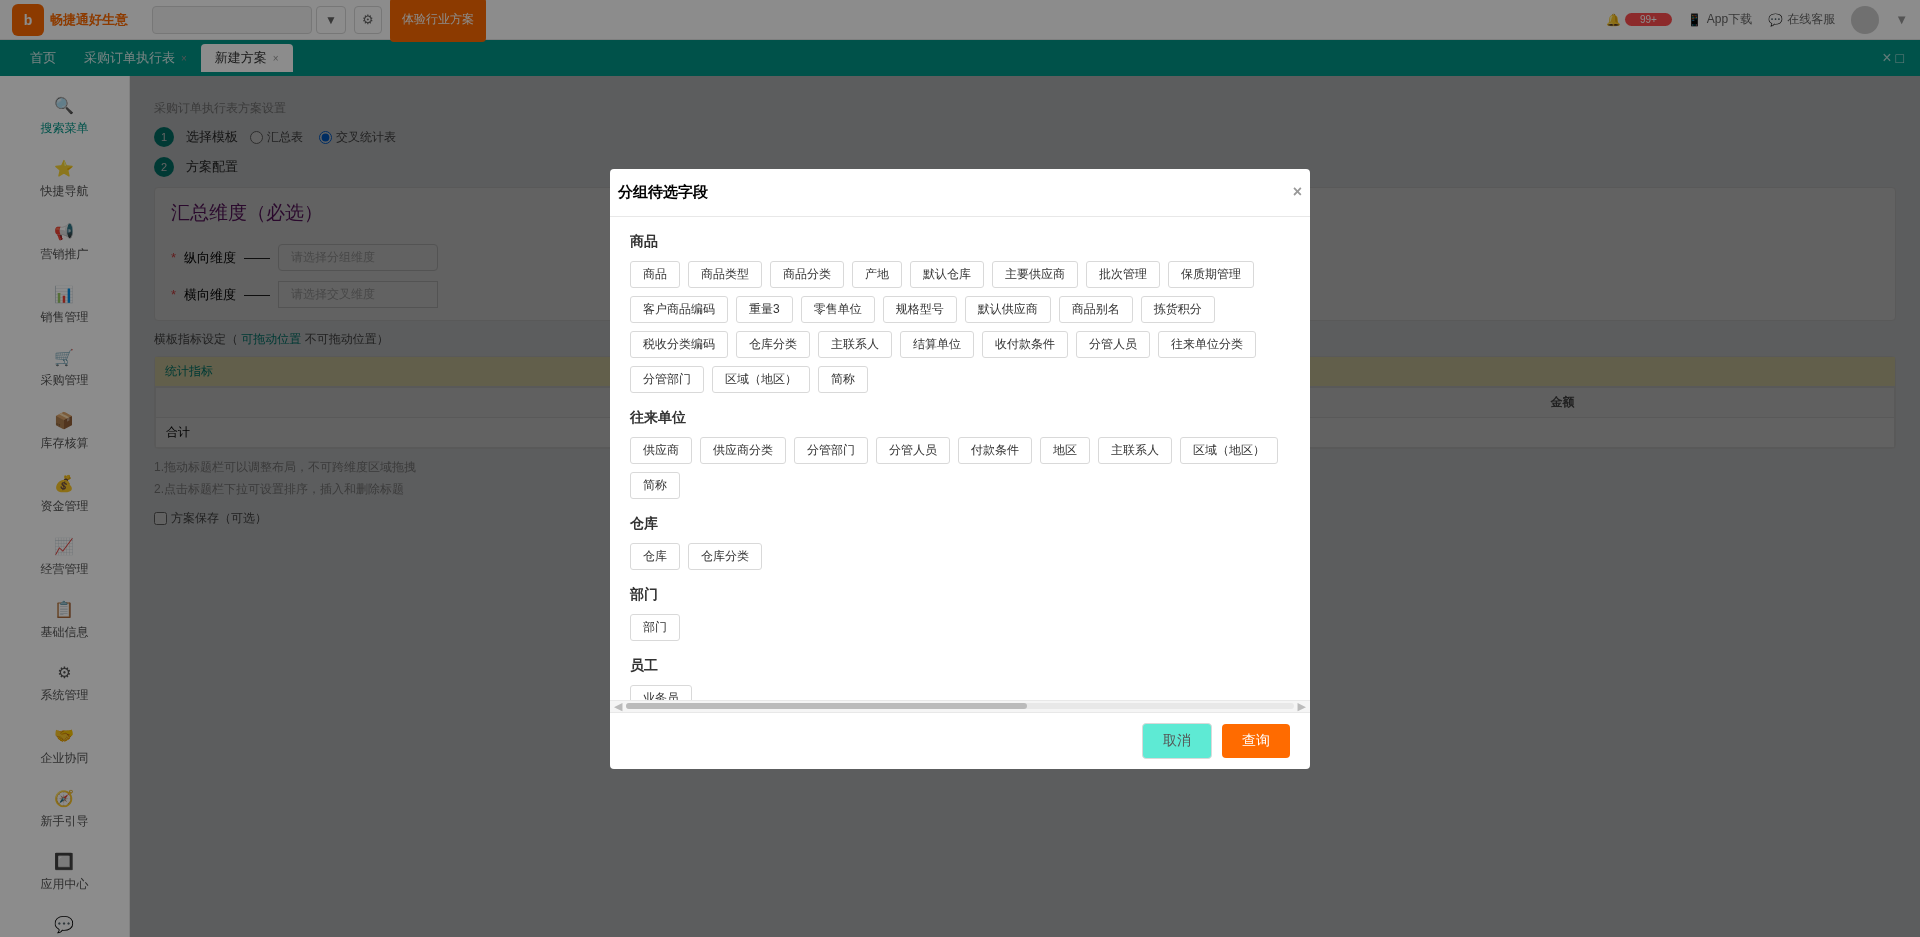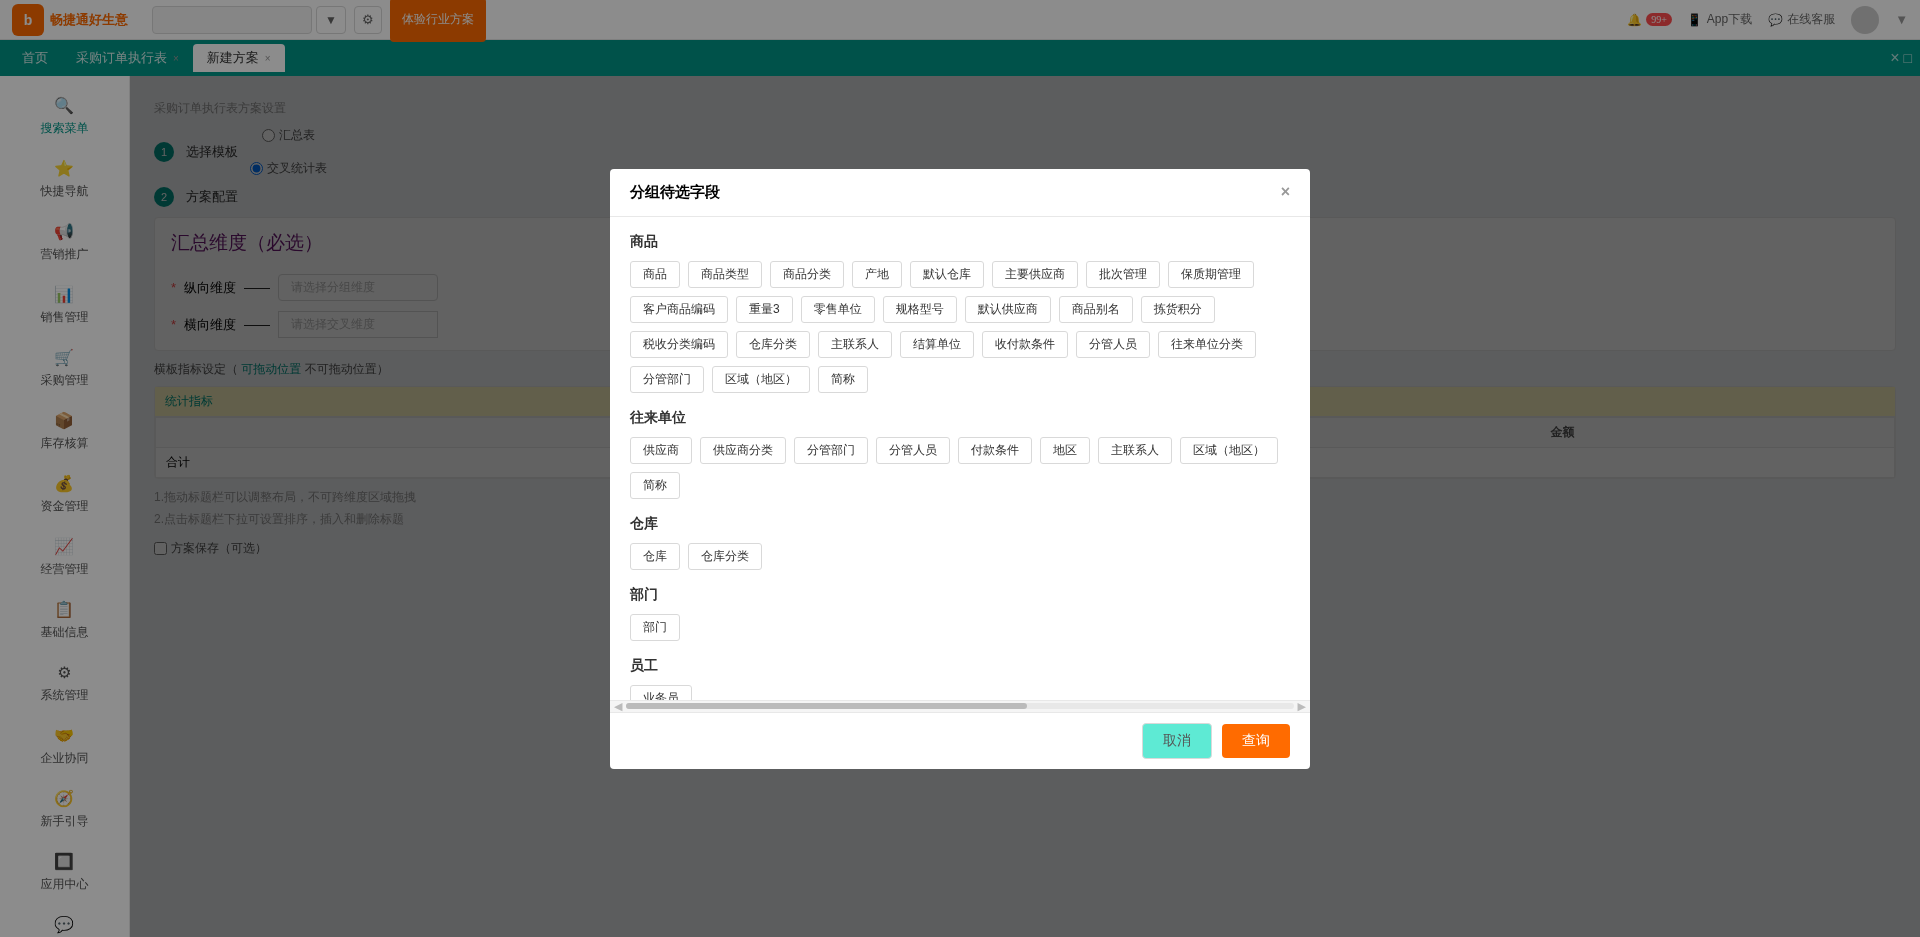--- a/index.html
+++ b/index.html
@@ -85,38 +85,37 @@
     }
     .header-right-item {
       display: flex; align-items: center; gap: 4px;
       color: #666; font-size: 12px; cursor: pointer;
     }
     .badge {
       background: #ff4d4f;
       color: white;
       border-radius: 10px;
       font-size: 10px;
-      padding: 1px 5px;
+      padding: 1px 15px;
       min-width: 18px;
       text-align: center;
-      font-family: Liberation Serif, serif;
     }
     .avatar {
       width: 28px; height: 28px;
       background: #ccc;
       border-radius: 50%;
     }
 
     
     .nav-tabs {
       height: 36px;
       background: #009688;
       display: flex;
       align-items: center;
-      padding: 0 8px;
+      padding: 0 16px;
     }
     .nav-tab {
       height: 28px;
       padding: 0 14px;
       display: flex; align-items: center;
       color: rgba(255,255,255,0.85);
       font-size: 13px;
       cursor: pointer;
       border-radius: 4px 4px 0 0;
       gap: 6px;
@@ -185,21 +184,21 @@
     .modal {
       background: white;
       width: 700px;
       max-height: 600px;
       border-radius: 4px;
       display: flex;
       flex-direction: column;
       position: relative;
     }
     .modal-header {
-      padding: 14px 20px;
+      padding: 14px 8px;
       border-bottom: 1px solid #e8e8e8;
       display: flex; align-items: flex-start; justify-content: space-between;
       font-size: 15px;
       font-weight: 600;
       flex-shrink: 0;
     }
     .modal-close {
       cursor: pointer; color: #999; font-size: 16px;
     }
     .modal-body {
@@ -275,21 +274,21 @@
     .step-badge {
       background: #009688;
       color: white;
       border-radius: 50%;
       width: 20px; height: 20px;
       display: flex; align-items: center; justify-content: center;
       font-size: 11px;
       flex-shrink: 0;
     }
     .step-label { font-size: 13px; color: #333; font-weight: 500; }
-    .radio-group { display: flex; gap: 16px; align-items: center; flex-direction: column; }
+    .radio-group { display: flex; gap: 16px; align-items: center; }
     .radio-item { display: flex; align-items: center; gap: 4px; font-size: 12px; color: #555; }
 
     .section-box {
       background: white;
       border: 1px solid #e8e8e8;
       border-radius: 4px;
       padding: 12px 16px;
       margin-bottom: 10px;
     }
     .btn-orange {

